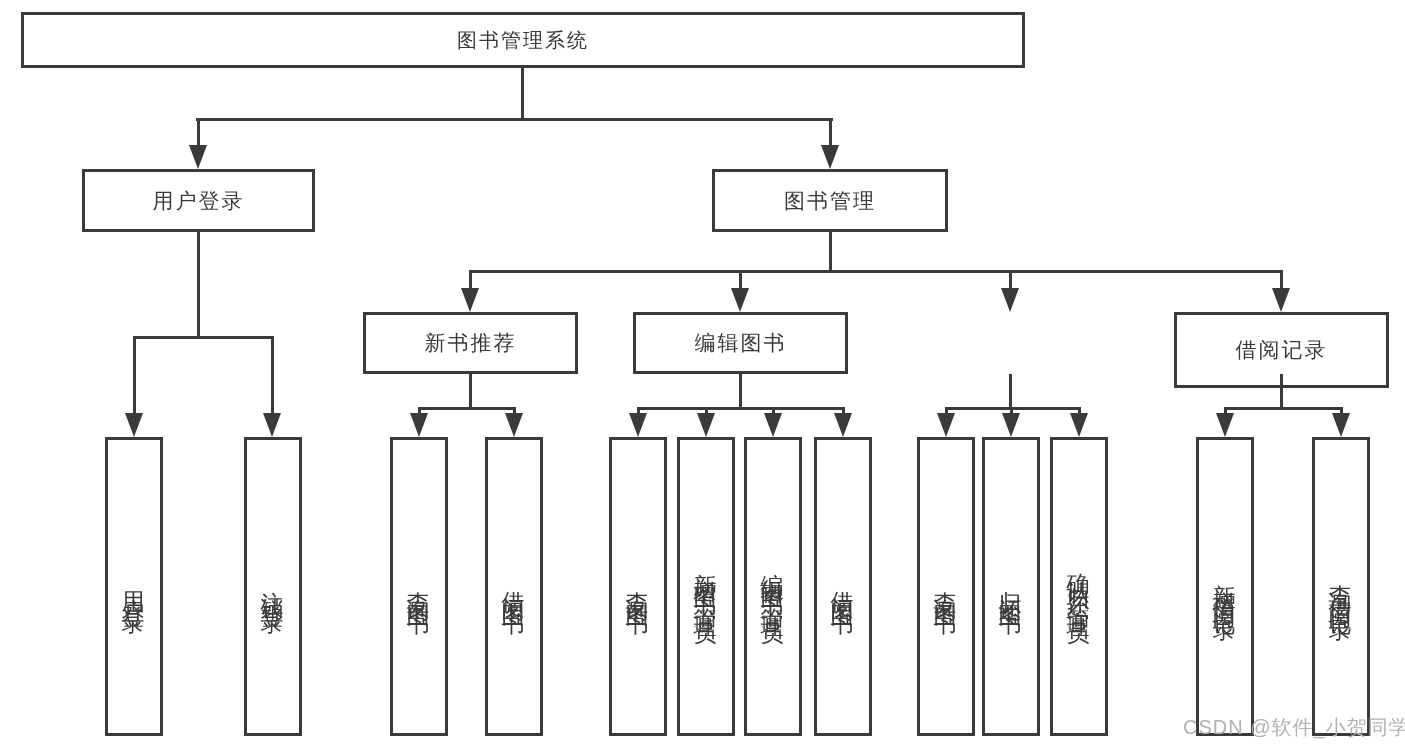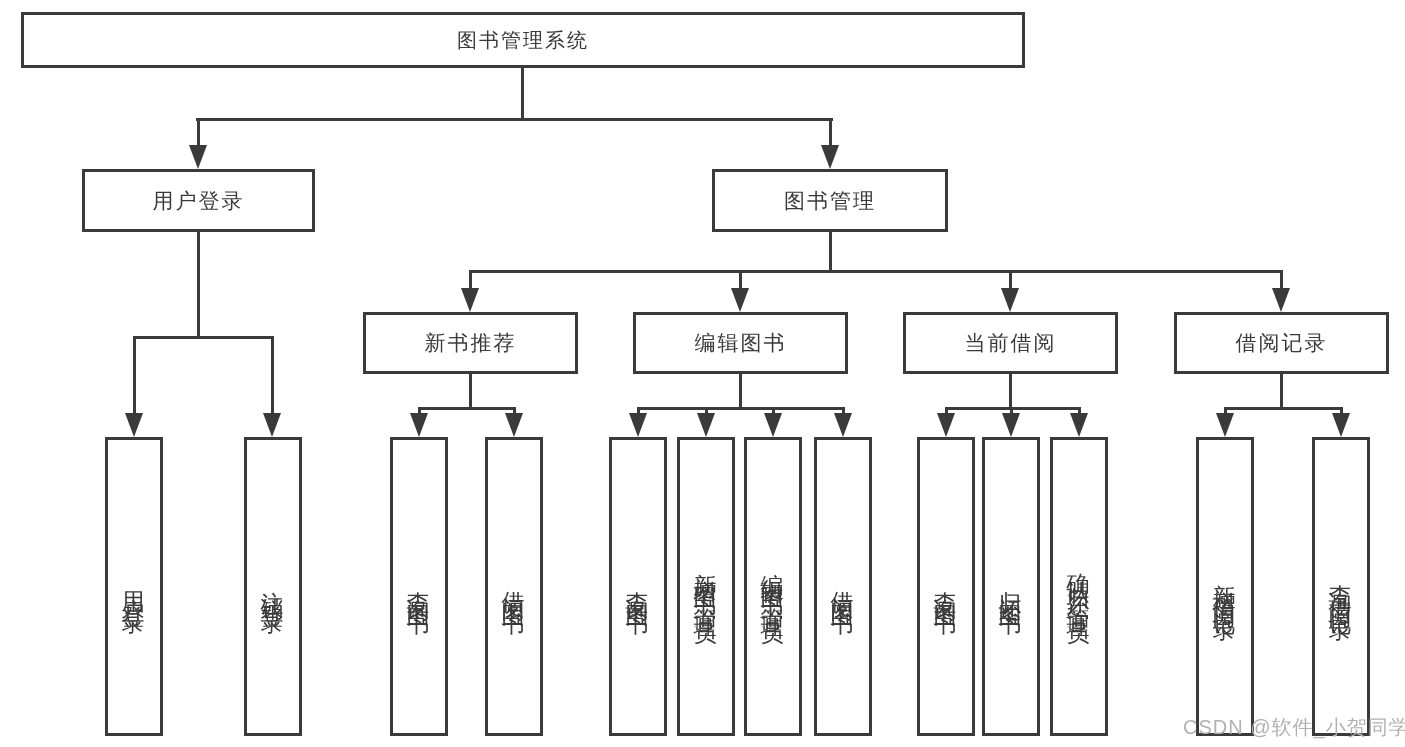--- a/index.html
+++ b/index.html
@@ -97,24 +97,21 @@
   <div class="arrow" style="left:1001px; top:288px;"></div>
   <div class="vline" style="left:1280px; top:270px; height:19px;"></div>
   <div class="arrow" style="left:1272px; top:288px;"></div>
 
   <div class="box" style="left:363px; top:312px; width:215px; height:62px;align-items:center;">
     <span>新书推荐</span>
   </div>
   <div class="box" style="left:633px; top:312px; width:215px; height:62px;">
     <span>编辑图书</span>
   </div>
-  <div class="box" style="left:903px; top:312px; width:215px; height:62px;">
-    <span>当前借阅</span>
-  </div>
-  <div class="box" style="left:1174px; top:312px; width:215px; height:62px;">
+  <div class="box" style="left:1174px; top:312px; width:215px; height:76px;">
     <span>借阅记录</span>
   </div>
 
   <div class="vline" style="left:469px; top:374px; height:33px;"></div>
   <div class="hline" style="left:418px; top:407px; width:98px;"></div>
   <div class="vline" style="left:418px; top:407px; height:8px;"></div>
   <div class="arrow" style="left:410px; top:413px;"></div>
   <div class="vline" style="left:513px; top:407px; height:8px;"></div>
   <div class="arrow" style="left:505px; top:413px;"></div>
 

